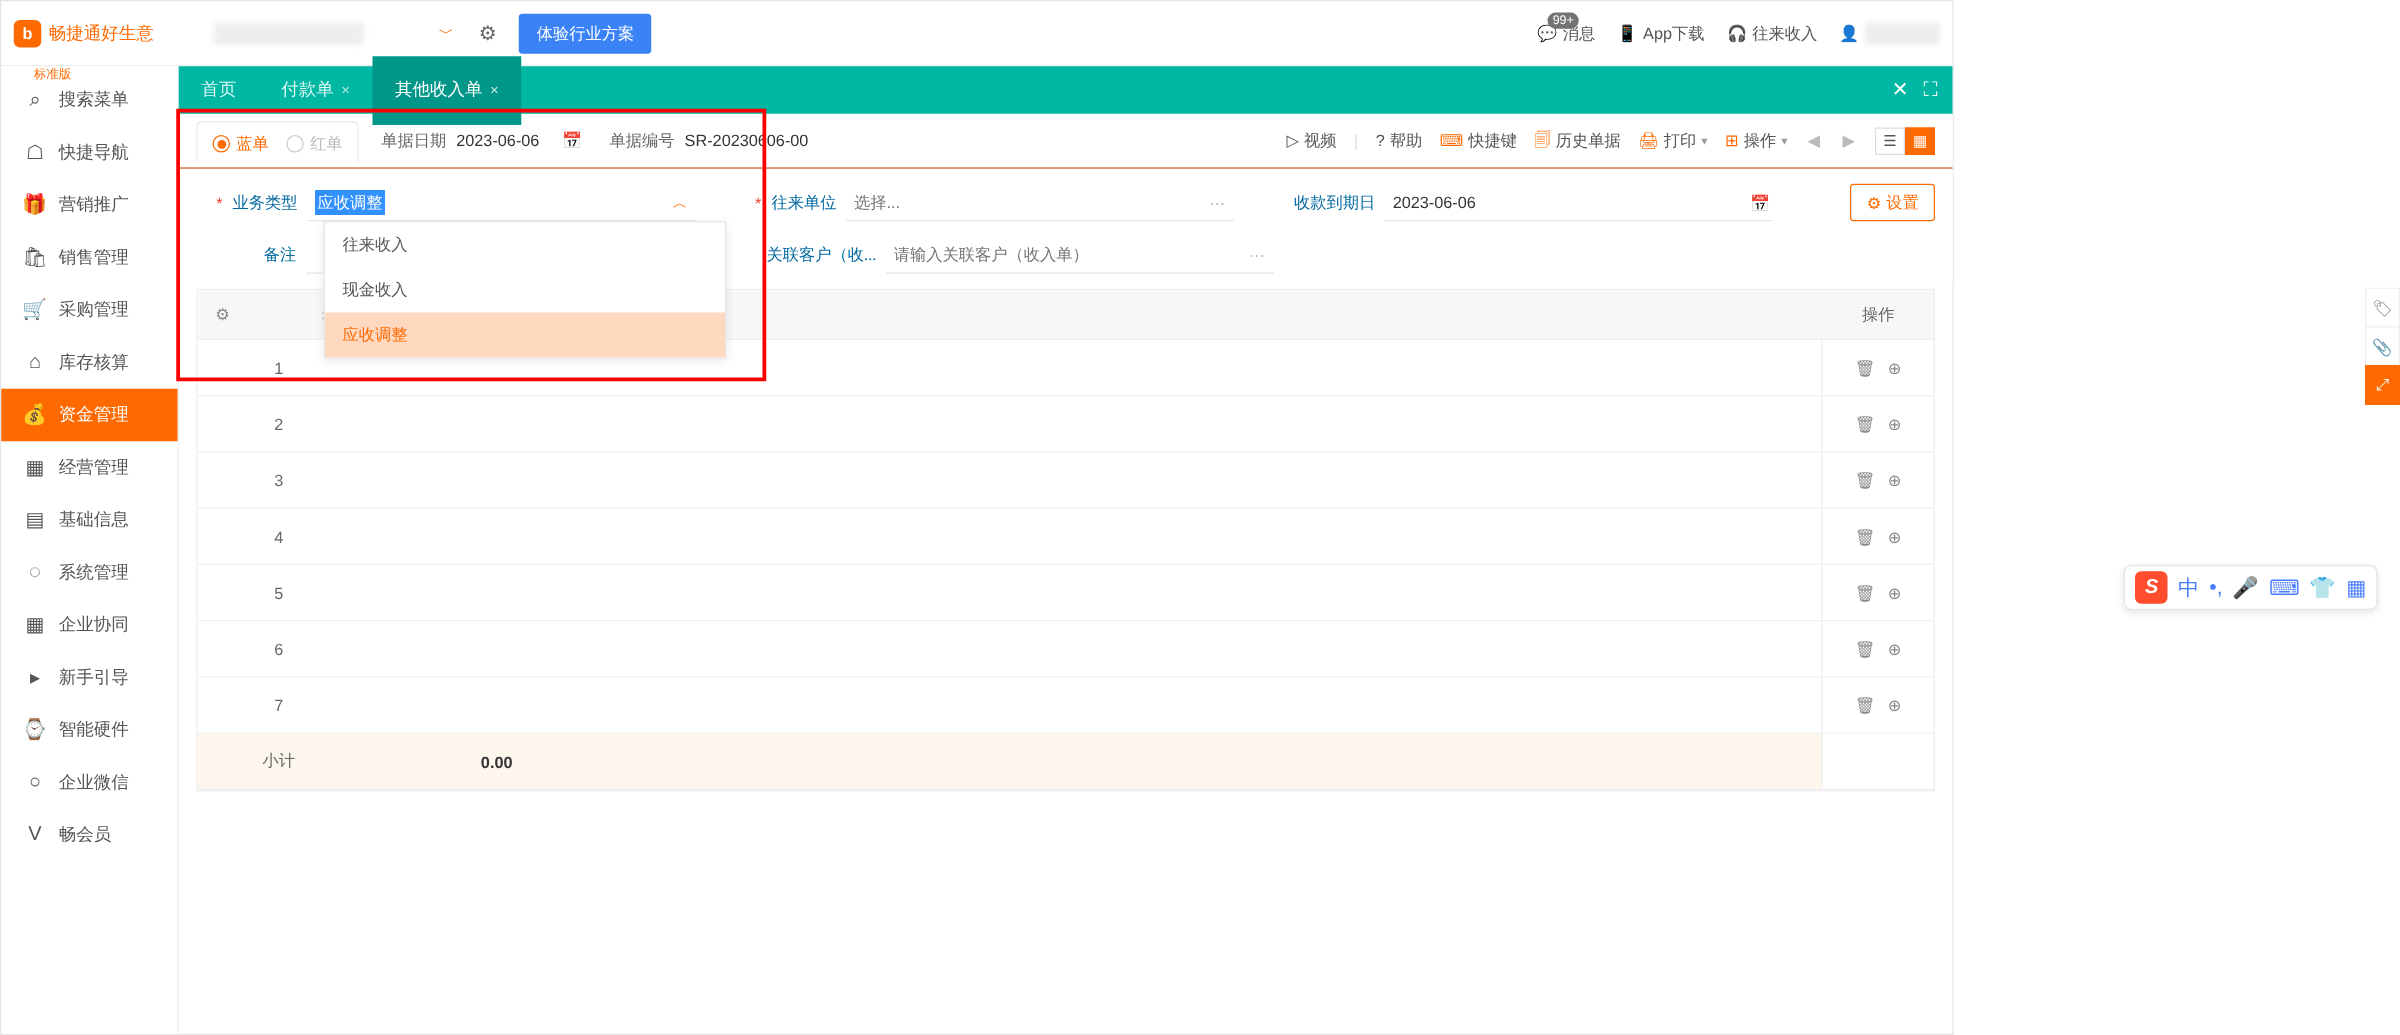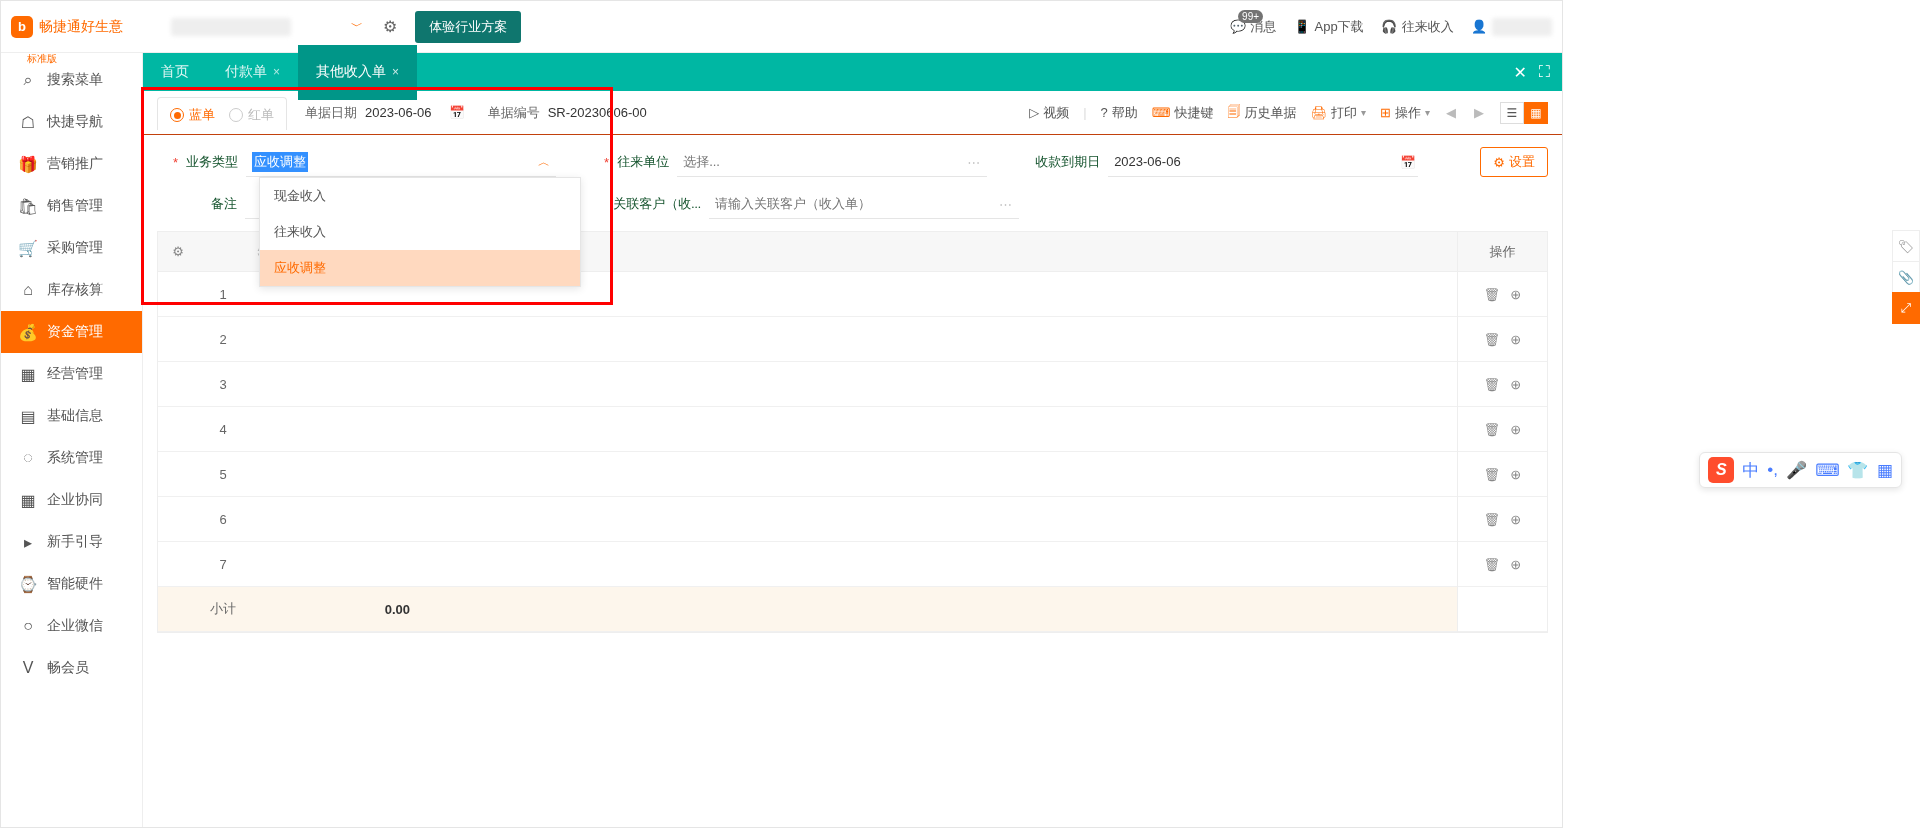--- a/index.html
+++ b/index.html
@@ -10,21 +10,21 @@
 
 .top-header { display: flex; align-items: center; height: 52px; padding: 0 10px; border-bottom: 1px solid #eee; }
 .logo-area { display: flex; align-items: center; width: 140px; }
 .logo-icon { width: 22px; height: 22px; background: #ff6a00; border-radius: 5px; display: flex; align-items: center; justify-content: center; color: #fff; font-weight: bold; }
 .logo-text { margin-left: 6px; color: #ff6a00; font-size: 14px; font-weight: 500; }
 .logo-sub { position: absolute; font-size: 10px; color: #ff6a00; top: 36px; left: 16px; }
 .org-selector { margin-left: 20px; display: flex; align-items: center; color: #999; }
 .org-blur { width: 120px; height: 18px; background: #eee; filter: blur(2px); border-radius: 3px; }
 .chevron-down { margin-left: 60px; color: #ff6a00; font-size: 12px; }
 .gear-top { margin-left: 20px; color: #666; font-size: 16px; }
-.trial-btn { margin-left: 18px; background: #0f766e; color: #fff; padding: 7px 14px; border-radius: 3px; font-size: 13px; cursor: pointer; }
+.trial-btn { margin-left: 18px; background: #3b82f6; color: #fff; padding: 7px 14px; border-radius: 3px; font-size: 13px; cursor: pointer; }
 .header-right { margin-left: auto; display: flex; align-items: center; gap: 18px; color: #555; }
 .header-item { display: flex; align-items: center; gap: 4px; cursor: pointer; position: relative; font-size: 13px; }
 .badge-99 { position: absolute; top: -8px; left: 8px; background: #737373; color: #fff; font-size: 10px; padding: 1px 4px; border-radius: 8px; }
 .avatar-blur { width: 60px; height: 18px; background: #eee; filter: blur(2px); border-radius: 3px; }
 
 
 .body { display: flex; flex: 1; min-height: 0; }
 
 .sidebar { width: 142px; border-right: 1px solid #eee; padding-top: 6px; background: #fff; }
 .side-item { display: flex; align-items: center; gap: 10px; padding: 12px 18px; color: #555; cursor: pointer; font-size: 14px; }
@@ -59,21 +59,21 @@
 .nav-arrow { color: #bbb; cursor: pointer; padding: 0 2px; }
 .view-toggle { display: flex; }
 .vt-btn { width: 24px; height: 22px; border: 1px solid #ddd; display: flex; align-items: center; justify-content: center; cursor: pointer; font-size: 12px; }
 .vt-btn.active { background: #ff6a00; color: #fff; border-color: #ff6a00; }
 
 
 .form-area { padding: 6px 14px 0; background: #fff; position: relative; }
 .form-row { display: flex; align-items: center; min-height: 42px; gap: 8px; }
 .form-group { display: flex; align-items: center; position: relative; }
 .req { color: #f04134; margin-right: 4px; }
-.flabel { color: #14532d; margin-right: 8px; min-width: 56px; text-align: right; font-size: 13px; }
+.flabel { color: #0369a1; margin-right: 8px; min-width: 56px; text-align: right; font-size: 13px; }
 .flabel.wide { min-width: 98px; font-family: Liberation Serif, serif; }
 .finput { height: 30px; border: none; border-bottom: 1px solid #e5e5e5; padding: 0 6px; outline: none; color: #333; font-size: 13px; background: transparent; }
 .finput.sel { width: 310px; }
 .finput.wide { width: 310px; }
 .sel-text { background: #3390ff; color: #fff; padding: 1px 2px; font-size: 13px; }
 .chev-up { position: absolute; right: 6px; color: #ff6a00; font-size: 12px; pointer-events: none; }
 .dots { color: #bbb; margin-left: -20px; cursor: pointer; }
 .settings-btn { margin-left: auto; border: 1px solid #ff6a00; color: #ff6a00; padding: 5px 12px; border-radius: 3px; display: flex; align-items: center; gap: 4px; cursor: pointer; font-size: 13px; }
 
 
@@ -298,22 +298,22 @@
         <div class="form-row">
           <div class="form-group" style="margin-left:16px">
             <span class="req">*</span>
             <span class="flabel">业务类型</span>
             <div class="finput sel" style="display:flex;align-items:center">
               <span class="sel-text">应收调整</span>
             </div>
             <span class="chev-up">︿</span>
 
             <div class="dropdown" style="left:86px" id="dropdown">
+                <div class="dd-item">往来收入</div>
                 <div class="dd-item">现金收入</div>
-                <div class="dd-item">往来收入</div>
                 <div class="dd-item highlight">应收调整</div>
               </div>
           </div>
 
           <div class="form-group" style="margin-left:40px">
             <span class="req">*</span>
             <span class="flabel">往来单位</span>
             <input class="finput wide" placeholder="选择..." style="">
             <span class="dots">⋯</span>
           </div>

